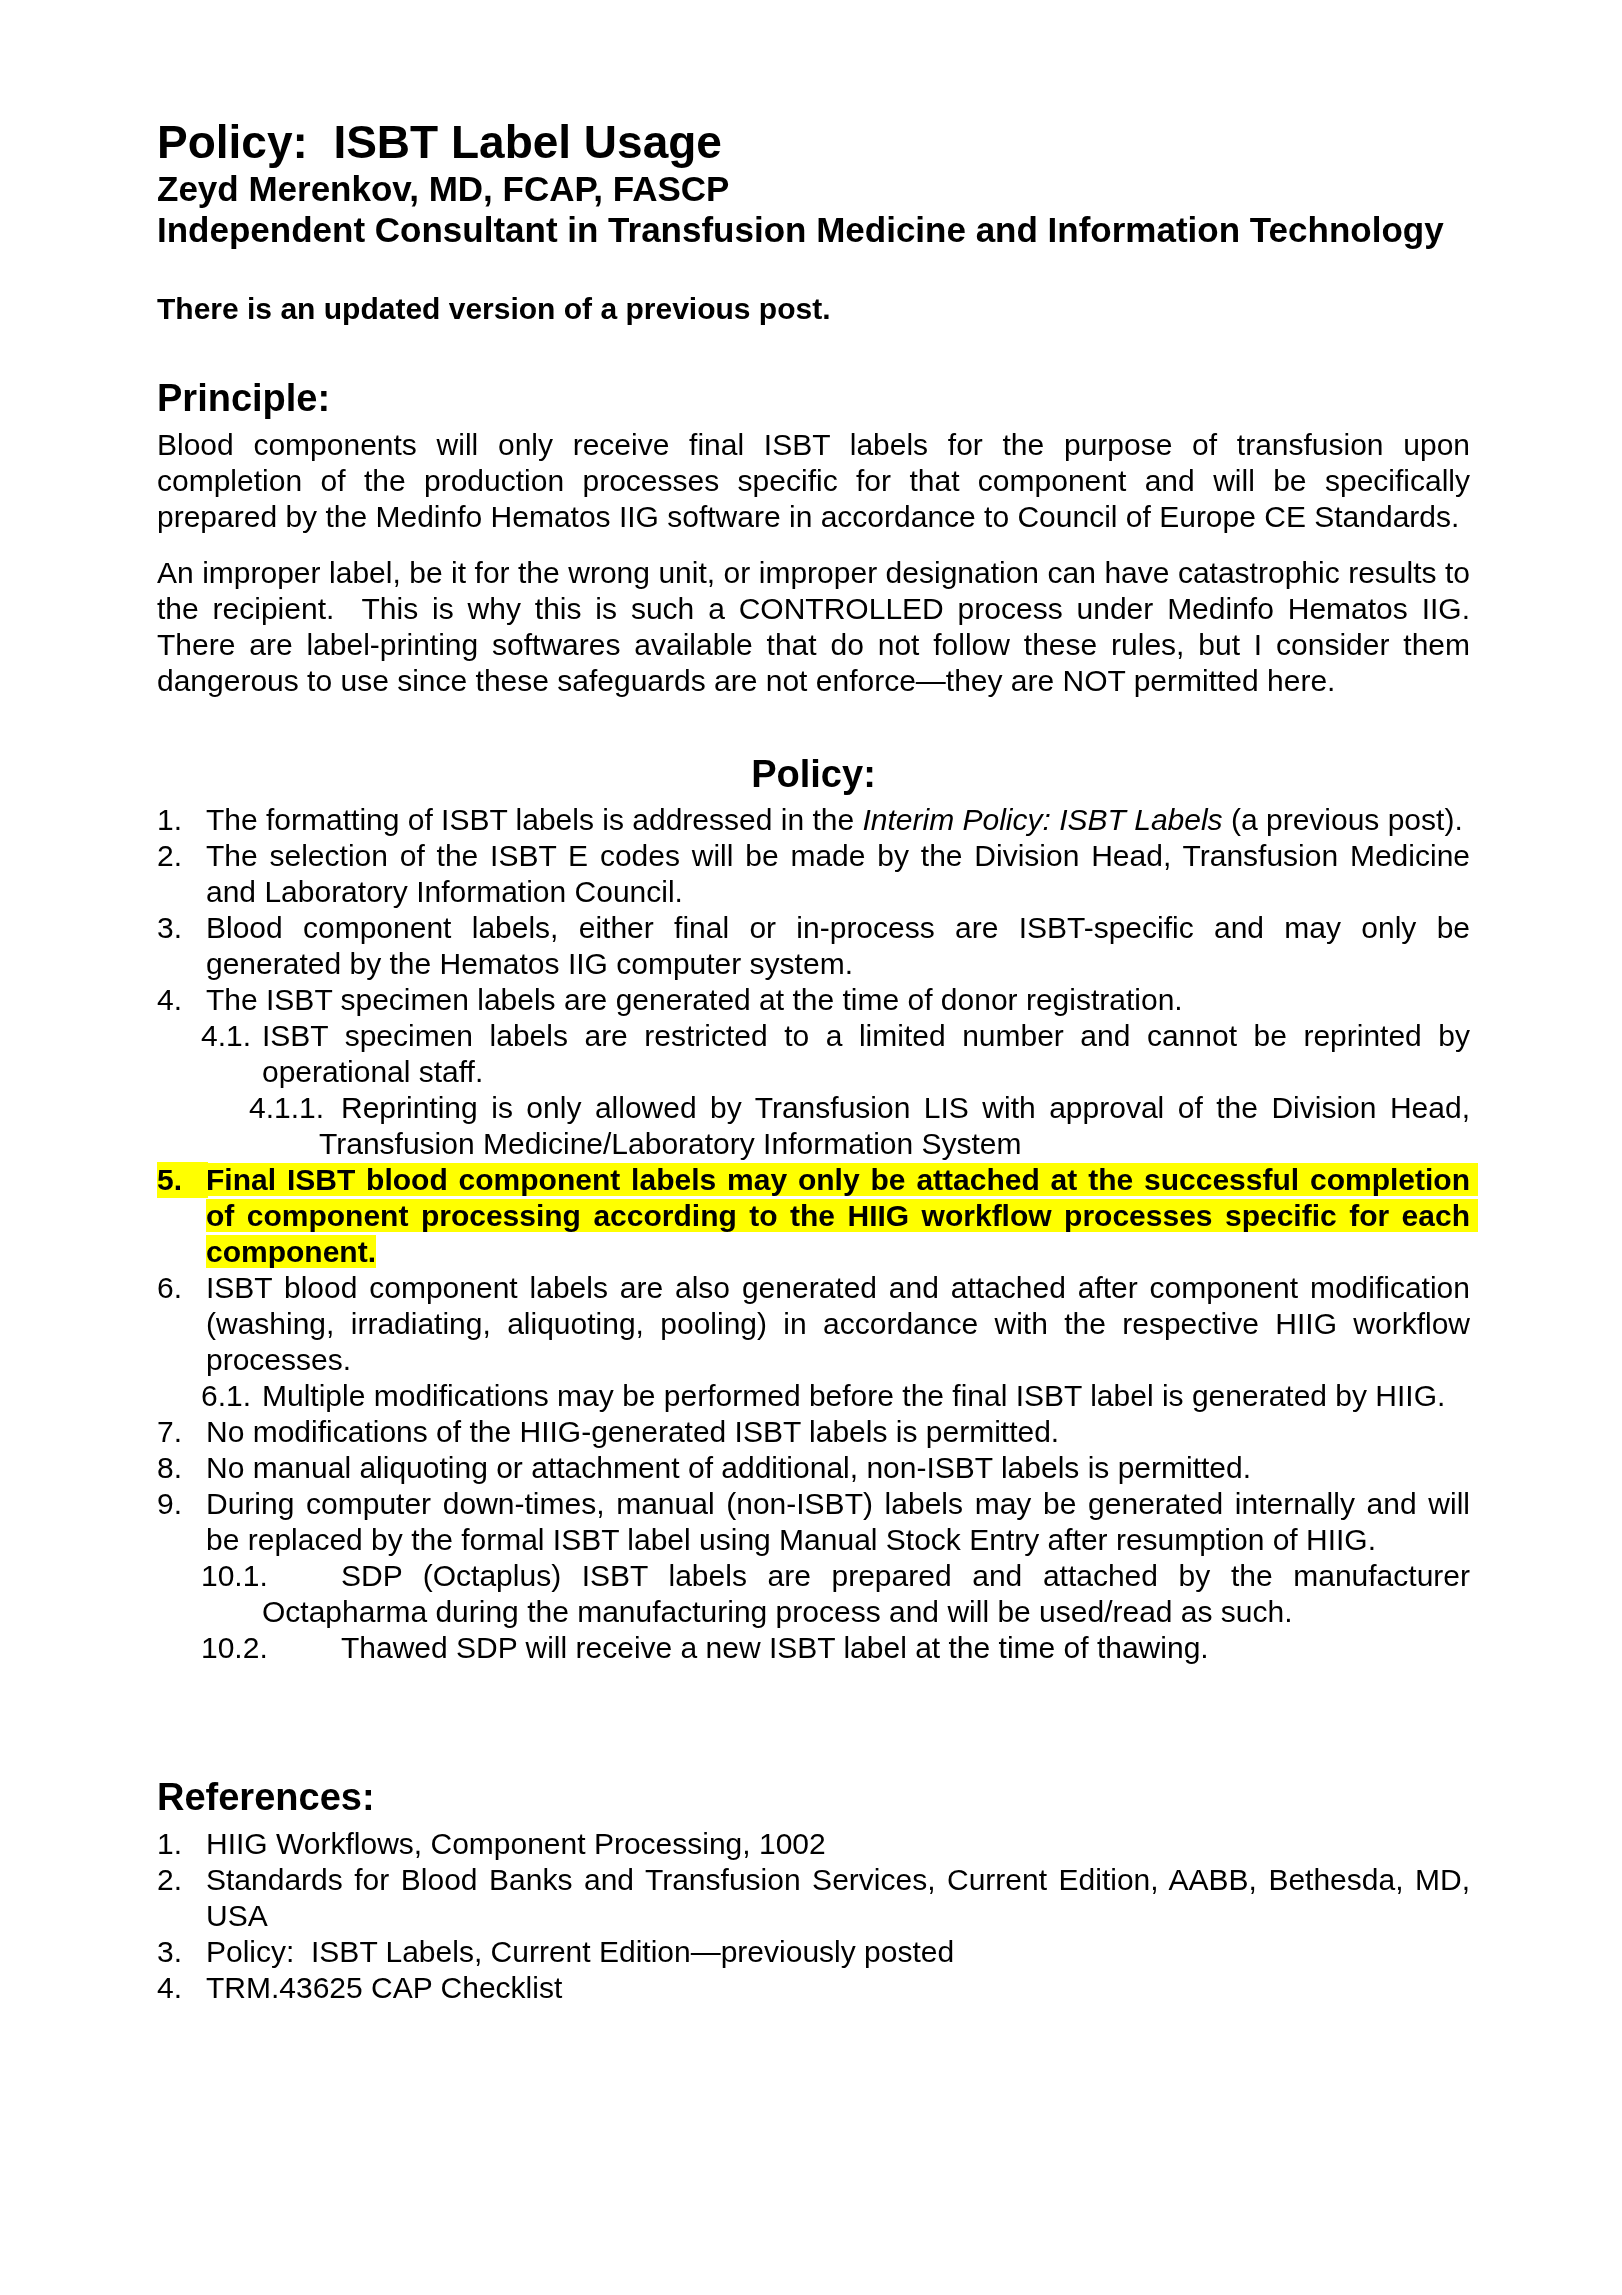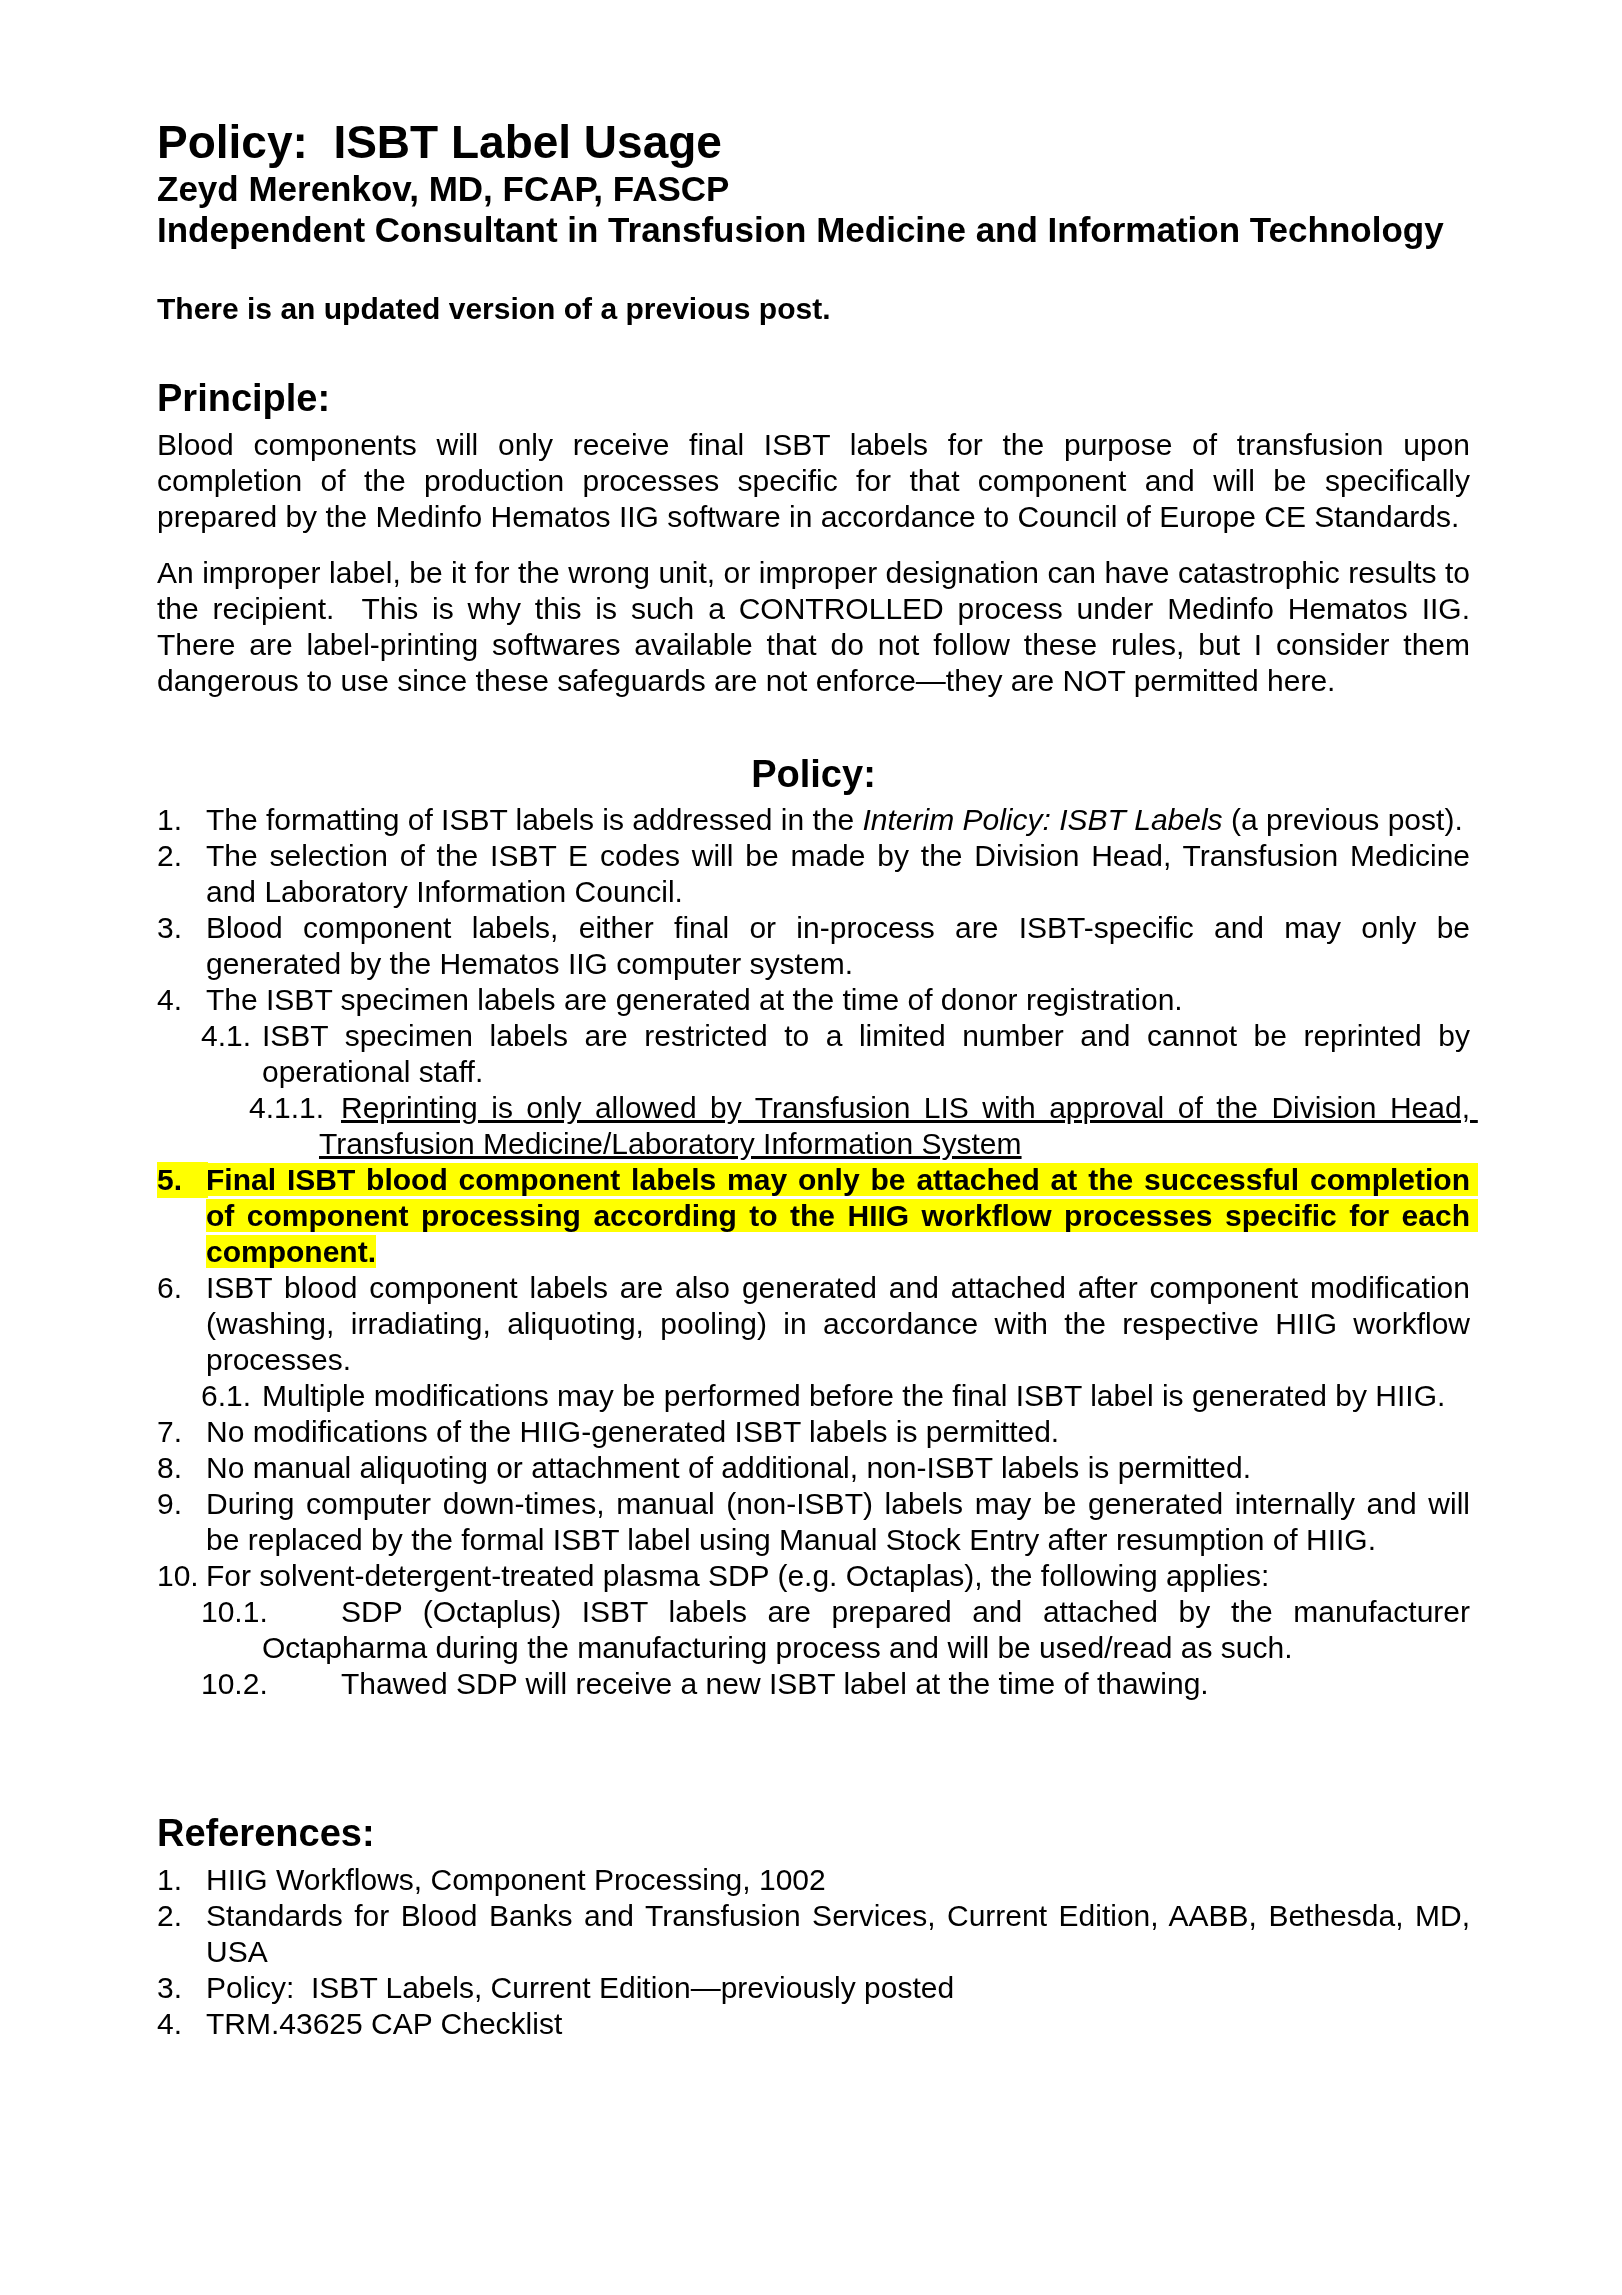--- a/index.html
+++ b/index.html
@@ -70,21 +70,21 @@
   }
   .li .txt {
     text-align: justify;
     white-space: pre-wrap;
   }
   .lvl1 .num { left: 0; }
   .lvl1 .txt { margin-left: 49px; }
   .lvl2 .num { left: 44px; }
   .lvl2 .txt { margin-left: 105px; }
   .lvl3 .num { left: 92px; }
-  .lvl3 .txt { margin-left: 162px; text-indent: 22px; text-decoration: underline; }
+  .lvl3 .txt { margin-left: 162px; text-indent: 22px; }
   .tab2 .txt { text-indent: 79px; }
   .li.hl .num {
     background: #ffff00;
     font-weight: 700;
     width: 51px;
   }
   .li.hl .run {
     background: #ffff00;
     font-weight: 700;
   }
@@ -150,24 +150,20 @@
         <div class="txt"><span class="run">No modifications of the HIIG-generated ISBT labels is permitted.</span></div>
       </div>
     <div class="li lvl1">
         <span class="num">8.</span>
         <div class="txt"><span class="run">No manual aliquoting or attachment of additional, non-ISBT labels is permitted.</span></div>
       </div>
     <div class="li lvl1">
         <span class="num">9.</span>
         <div class="txt"><span class="run">During computer down-times, manual (non-ISBT) labels may be generated internally and will be replaced by the formal ISBT label using Manual Stock Entry after resumption of HIIG.</span></div>
       </div>
-    <div class="li lvl1">
-        <span class="num">10.</span>
-        <div class="txt"><span class="run">For solvent-detergent-treated plasma SDP (e.g. Octaplas), the following applies:</span></div>
-      </div>
     <div class="li lvl2 tab2">
         <span class="num">10.1.</span>
         <div class="txt"><span class="run">SDP (Octaplus) ISBT labels are prepared and attached by the manufacturer Octapharma during the manufacturing process and will be used/read as such.</span></div>
       </div>
     <div class="li lvl2 tab2">
         <span class="num">10.2.</span>
         <div class="txt"><span class="run">Thawed SDP will receive a new ISBT label at the time of thawing.</span></div>
       </div>
   </div>
 

